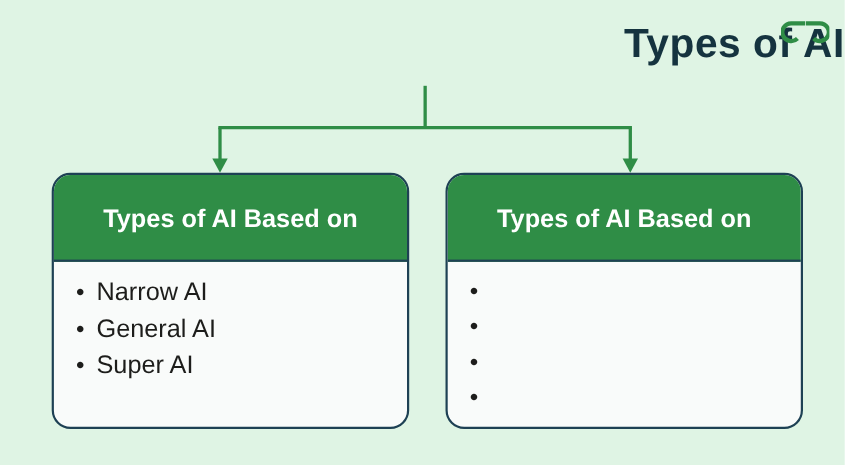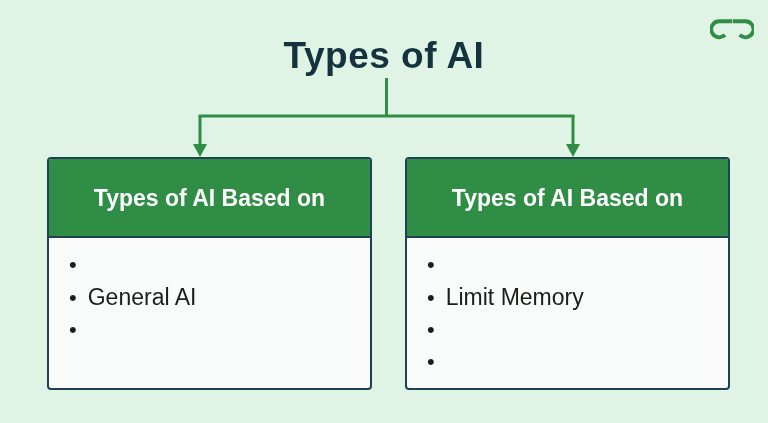--- a/index.html
+++ b/index.html
@@ -12,22 +12,22 @@
     width: 768px;
     height: 423px;
     background: #dff4e4;
     overflow: hidden;
   }
   .title {
     position: absolute;
     top: 16px;
     left: 0;
     right: 0;
-    margin: 16px;
-    text-align: center;
+    margin: 0;
+    text-align: right;
     font-size: 37px;
     line-height: 48px;
     font-weight: 700;
     letter-spacing: 0.5px;
     color: #15333f;
   }
   .logo {
     position: absolute;
     top: 14px;
     right: 14px;
@@ -42,21 +42,21 @@
     height: 423px;
   }
   .card {
     position: absolute;
     top: 157px;
     width: 325px;
     height: 233px;
     box-sizing: border-box;
     background: #f9fbfa;
     border: 2px solid #1e4154;
-    border-radius: 4px;
+    border-radius: 17px;
     overflow: hidden;
   }
   .card-left  { left: 47px; }
   .card-right { left: 405px; }
   .card-header {
     height: 79px;
     box-sizing: border-box;
     background: #2f8d46;
     border-bottom: 2px solid #1e4154;
     color: #ffffff;
@@ -109,42 +109,43 @@
     <path d="M26.8 8.5 H41.8 A9.5 9.5 0 1 1 35.1 24.7" fill="none" stroke="#2f8d46" stroke-width="4.5"></path>
   </svg>
 
   <div class="card card-left">
     <div class="card-header">
       <span>Types of AI Based on</span>
     </div>
     <ul class="card-list">
       <li>
         <span class="bullet">•</span>
+        <span>Narrow AI</span>
       </li>
       <li>
         <span class="bullet">•</span>
         <span>General AI</span>
       </li>
       <li>
         <span class="bullet">•</span>
+        <span>Super AI</span>
       </li>
     </ul>
   </div>
 
   <div class="card card-right">
     <div class="card-header">
       <span>Types of AI Based on</span>
     </div>
     <ul class="card-list">
       <li>
         <span class="bullet">•</span>
       </li>
       <li>
         <span class="bullet">•</span>
-        <span>Limit Memory</span>
       </li>
       <li>
         <span class="bullet">•</span>
       </li>
       <li>
         <span class="bullet">•</span>
       </li>
     </ul>
   </div>
 

